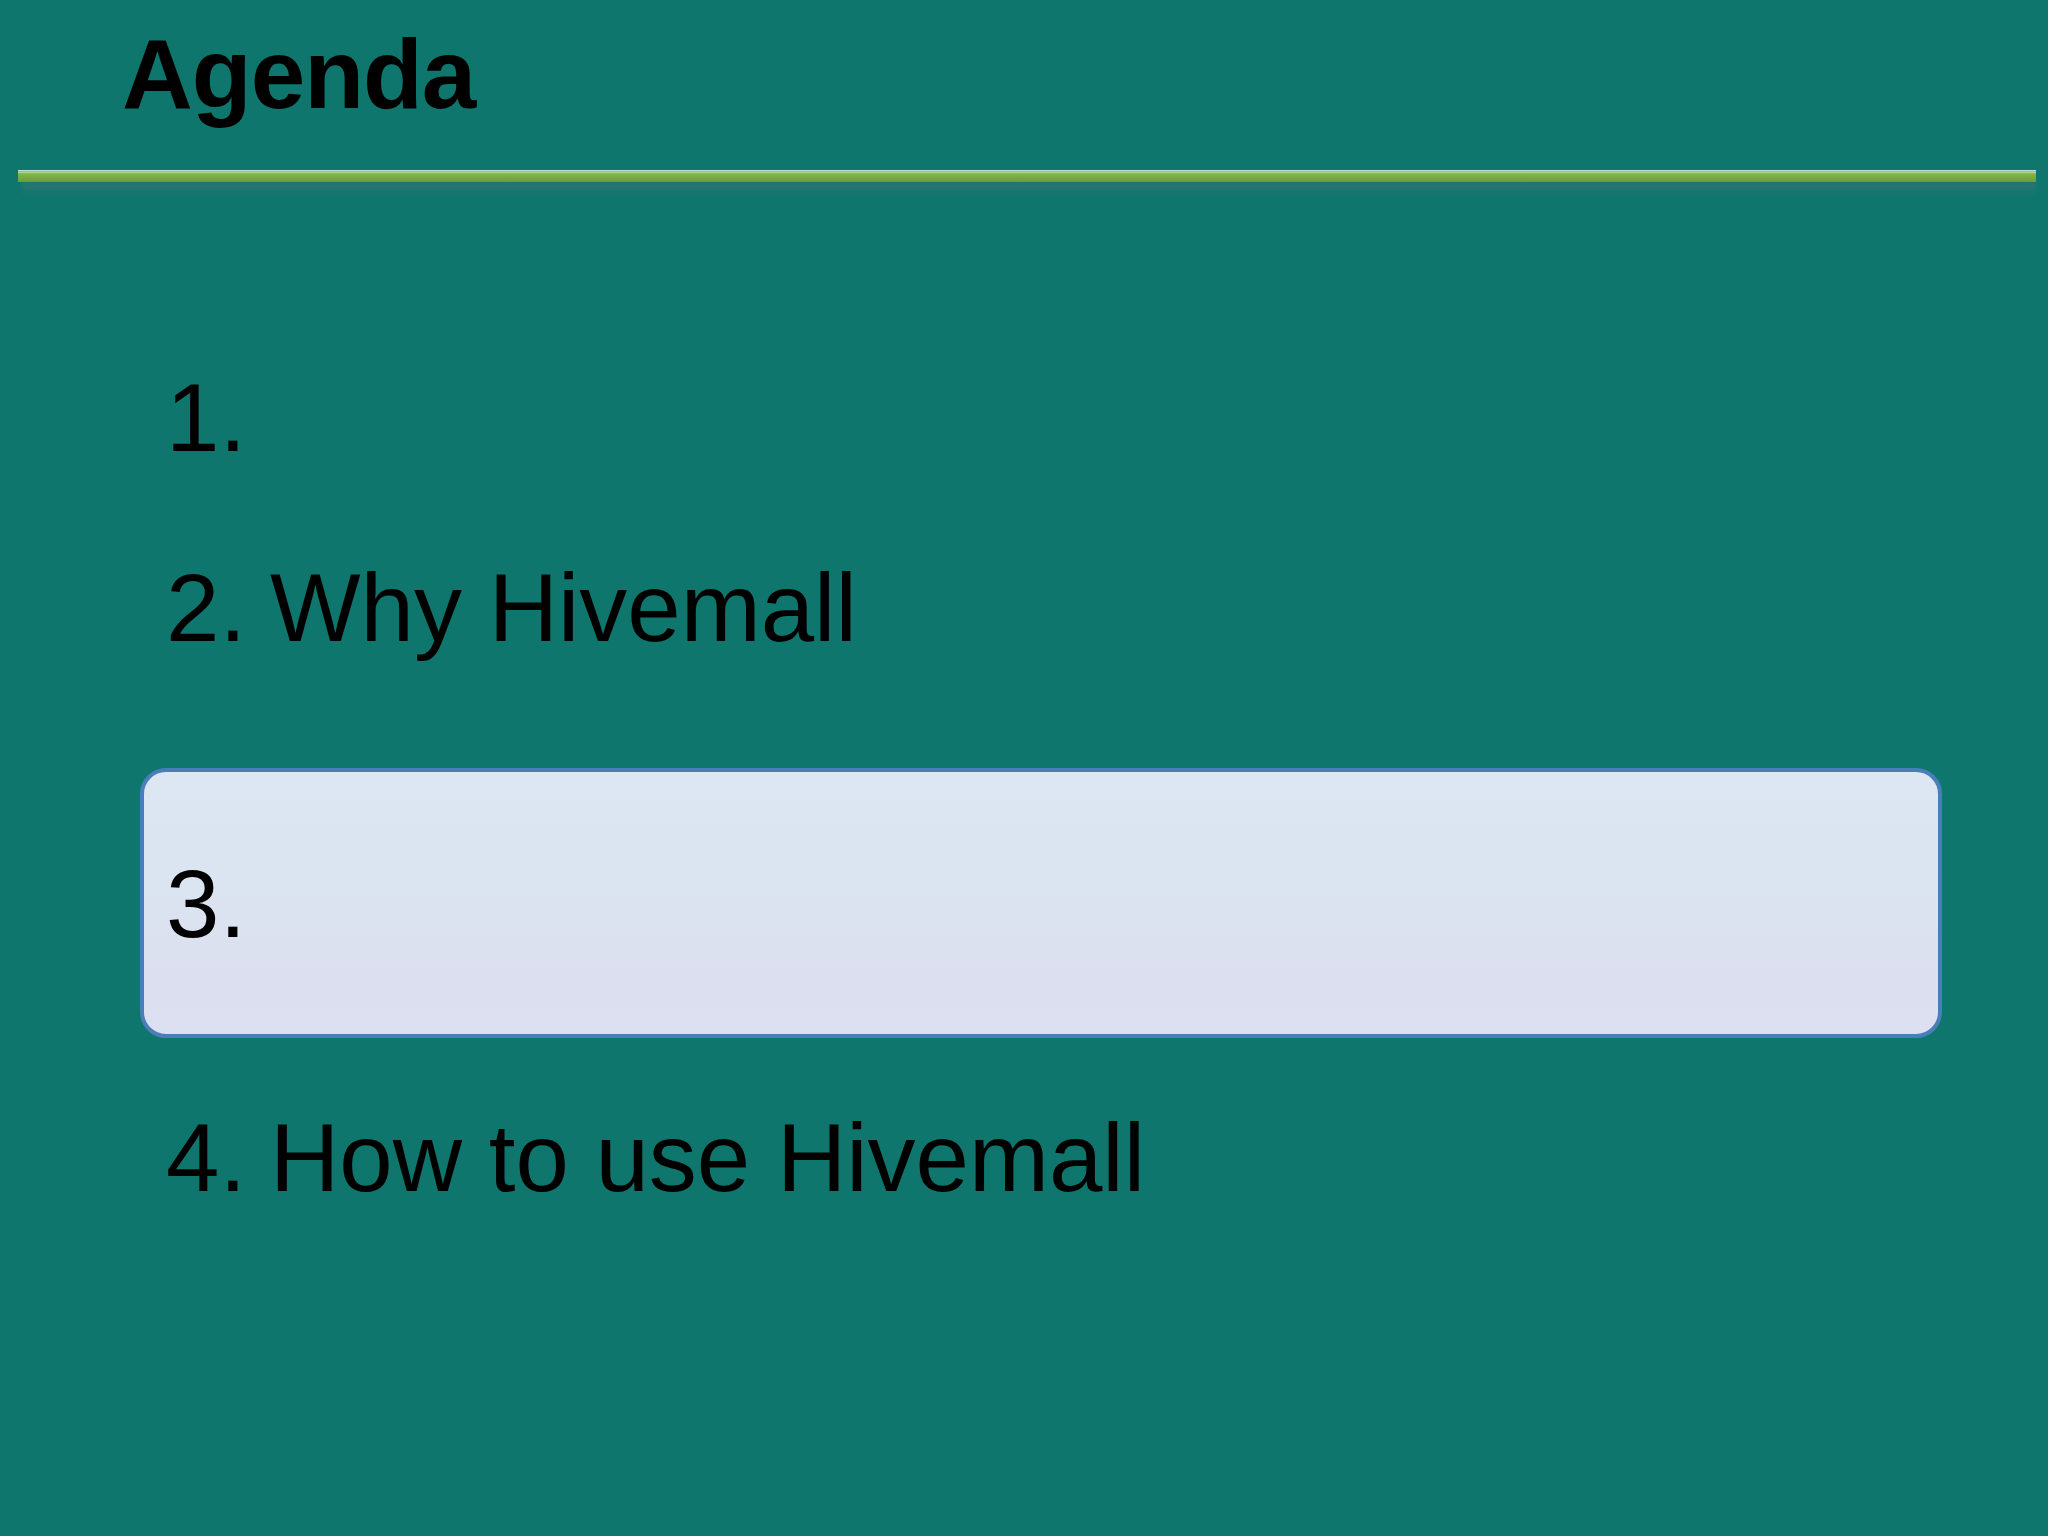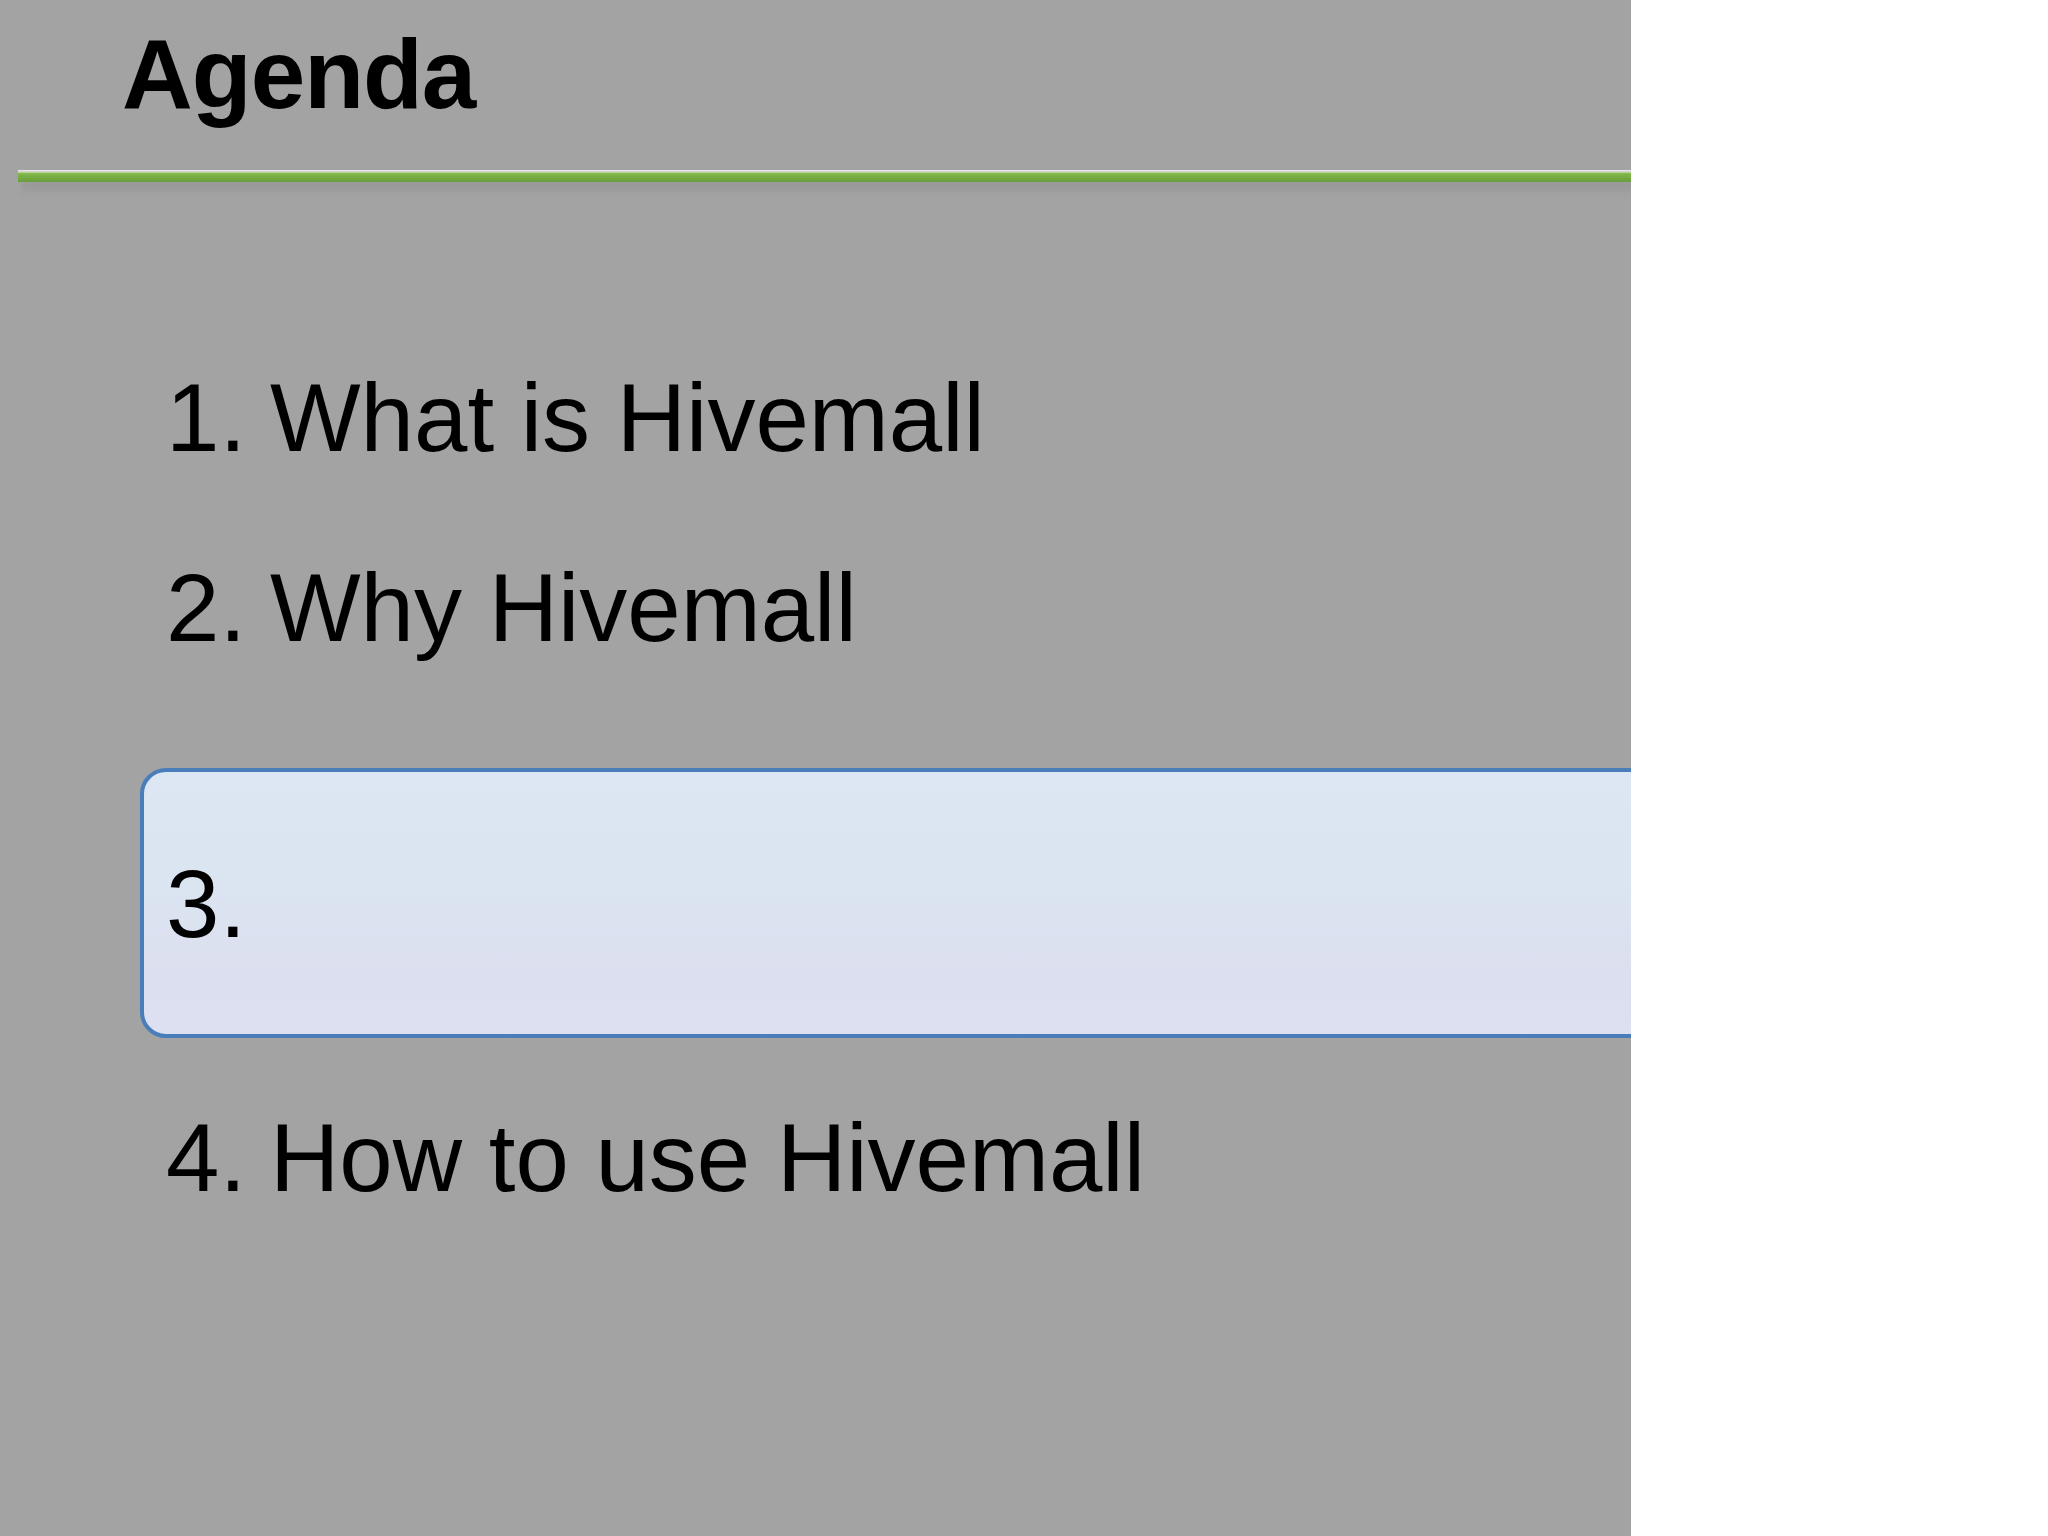--- a/index.html
+++ b/index.html
@@ -3,23 +3,23 @@
 <meta charset="utf-8">
 <style>
   html, body {
     margin: 0;
     padding: 0;
     background: #ffffff;
   }
 
   #slide {
     position: relative;
-    width: 1631px;
+    width: 2048px;
     height: 1536px;
-    background: #a3a3a3;
+    background: #0f766e;
     overflow: hidden;
     font-family: "Liberation Sans", sans-serif;
   }
 
   
   #slide-title {
     position: absolute;
     left: 122px;
     top: 20px;
     font-family: "Liberation Sans", sans-serif;
@@ -138,21 +138,20 @@
     <div class="rule-highlight"></div>
     <div class="rule-shadow"></div>
   </div>
 
   <div id="highlight-box"></div>
 
   <div id="agenda-list">
 
     <div class="agenda-item" id="agenda-item-1">
       <span class="item-number">1.</span>
-      <span class="item-label">What is Hivemall</span>
     </div>
 
     <div class="agenda-item" id="agenda-item-2">
       <span class="item-number">2.</span>
       <span class="item-label">Why Hivemall</span>
     </div>
 
     <div class="agenda-item" id="agenda-item-3">
       <span class="item-number">3.</span>
     </div>

